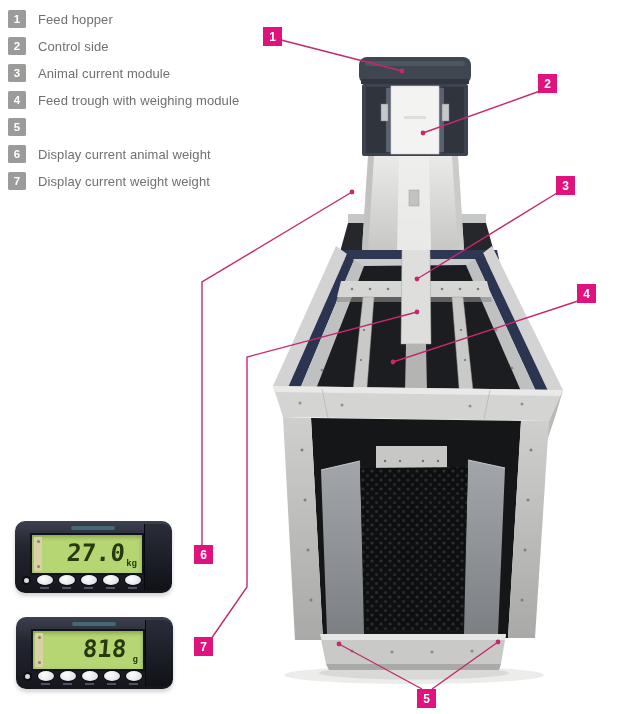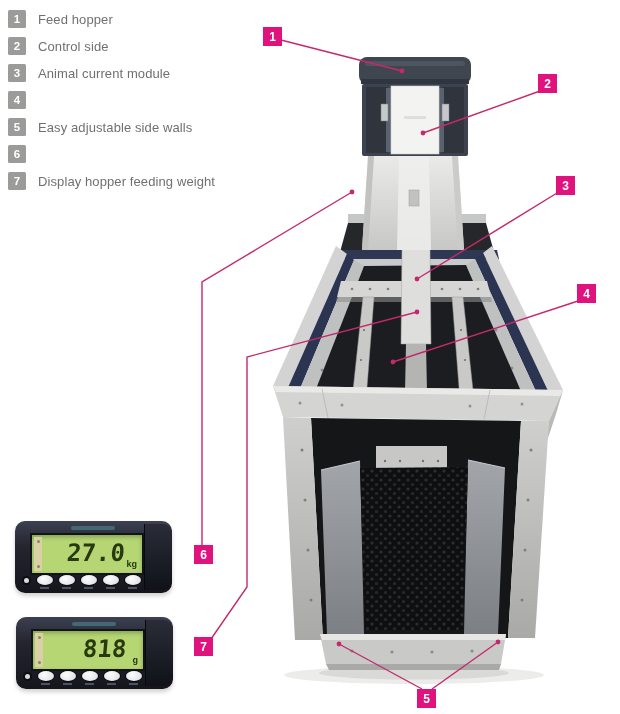--- a/index.html
+++ b/index.html
@@ -40,21 +40,21 @@
   .lcd{position:absolute;left:15px;top:12px;width:110px;height:38px;background:#b6d674;
        border:2px solid #111319;box-shadow:inset 0 2px 4px rgba(40,60,10,.35);}
   .lcd .strip{position:absolute;left:2px;top:2px;bottom:2px;width:8px;background:#d9d0a6;}
   .lcd .strip::before,.lcd .strip::after{content:"";position:absolute;left:2.5px;width:3px;height:3px;
        border-radius:50%;background:#8a8460;}
   .lcd .strip::before{top:3px}
   .lcd .strip::after{bottom:3px}
   .lcd .value{position:absolute;right:17px;top:3px;font-family:"DejaVu Sans Mono",monospace;
               font-weight:bold;font-size:24px;line-height:30px;color:#28390f;
               transform:skewX(-5deg);}
-  .lcd .unit{position:absolute;right:5px;bottom:4px;font-size:9px;font-weight:bold;color:#28390f;}
+  .lcd .unit{position:absolute;right:5px;bottom:4px;font-size:9px;font-weight:bold;color:#28390f;font-family:Liberation Mono, monospace;}
   .btnrow{position:absolute;left:9px;bottom:7px;display:flex;align-items:center;}
   .led{width:5px;height:5px;border-radius:50%;background:#d8d9db;margin-right:7px;
        box-shadow:0 0 0 2px #0d0e13;}
   .btn{position:relative;width:16px;height:10px;border-radius:50%;
        background:radial-gradient(circle at 40% 35%,#fdfdfe,#d9dade);
        border:1px solid #090a10;margin-right:4px;}
   .btn::after{content:"";position:absolute;left:3px;top:12px;width:9px;height:2px;background:#4e5360;}
 
   svg{position:absolute;left:0;top:0;z-index:1;}
 </style>
@@ -250,31 +250,32 @@
     <div class="legend-row">
       <span class="legend-num">2</span>
       <span class="legend-label">Control side</span>
     </div>
     <div class="legend-row">
       <span class="legend-num">3</span>
       <span class="legend-label">Animal current module</span>
     </div>
     <div class="legend-row">
       <span class="legend-num">4</span>
+      <span class="legend-label">Feed trough with weighing module</span>
     </div>
     <div class="legend-row">
       <span class="legend-num">5</span>
-      <span class="legend-label">Easy adjustable side walls</span>
     </div>
     <div class="legend-row">
       <span class="legend-num">6</span>
+      <span class="legend-label">Display current animal weight</span>
     </div>
     <div class="legend-row">
       <span class="legend-num">7</span>
-      <span class="legend-label">Display hopper feeding weight</span>
+      <span class="legend-label">Display current weight weight</span>
     </div>
   </div>
 
   <div class="marker mk1">1</div>
   <div class="marker mk2">2</div>
   <div class="marker mk3">3</div>
   <div class="marker mk4">4</div>
   <div class="marker mk5">5</div>
   <div class="marker mk6">6</div>
   <div class="marker mk7">7</div>

